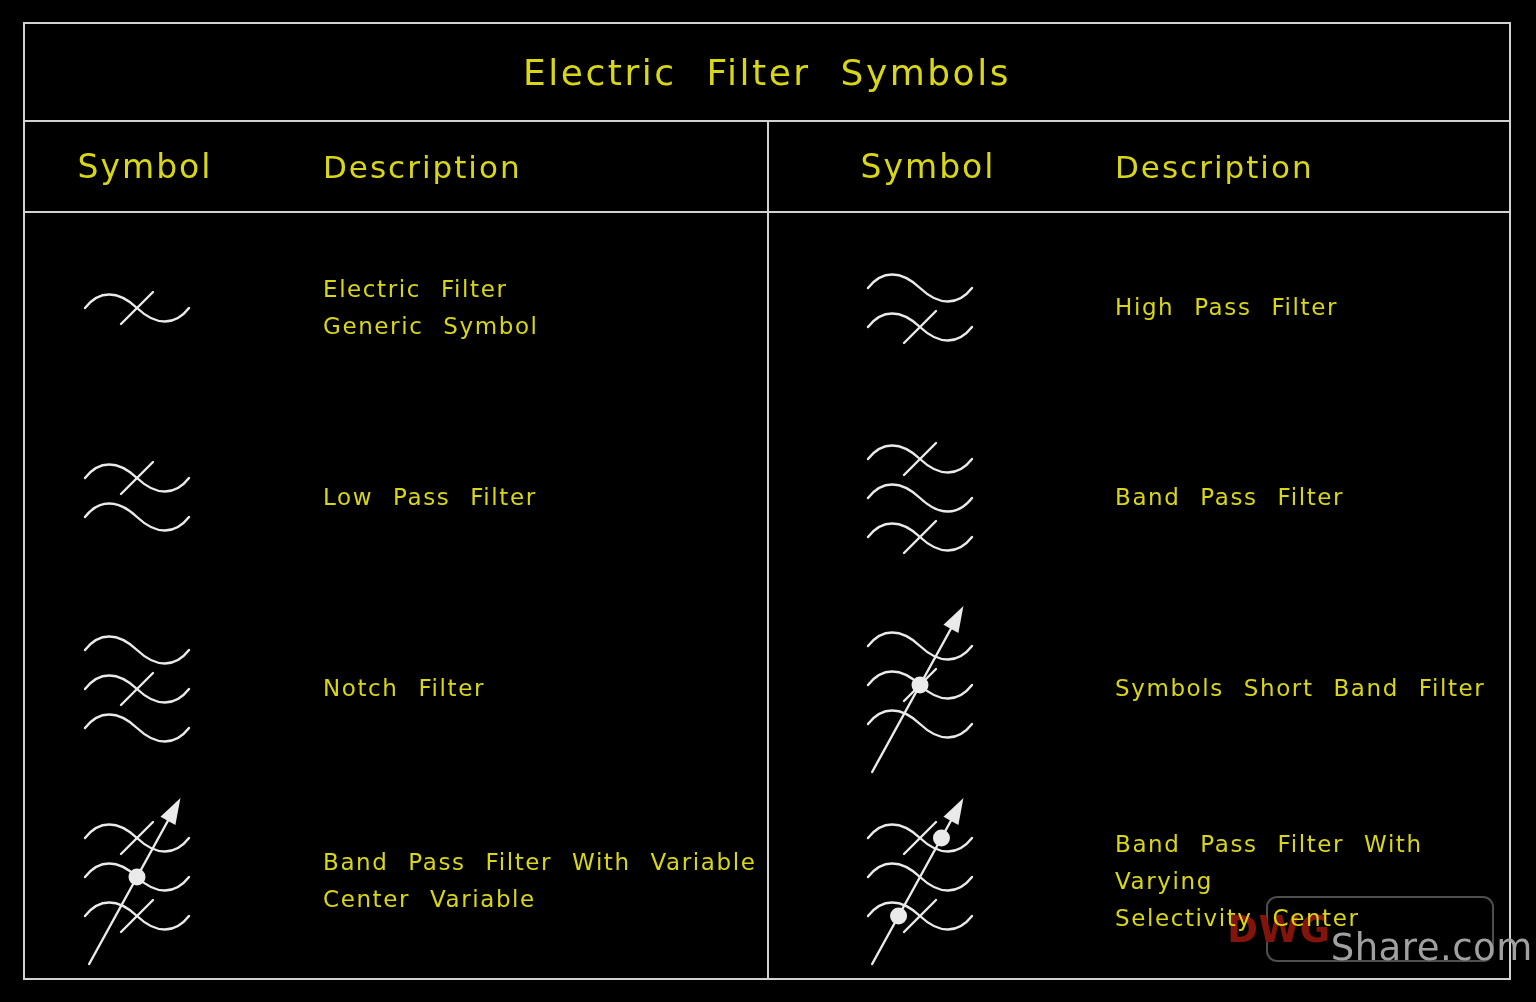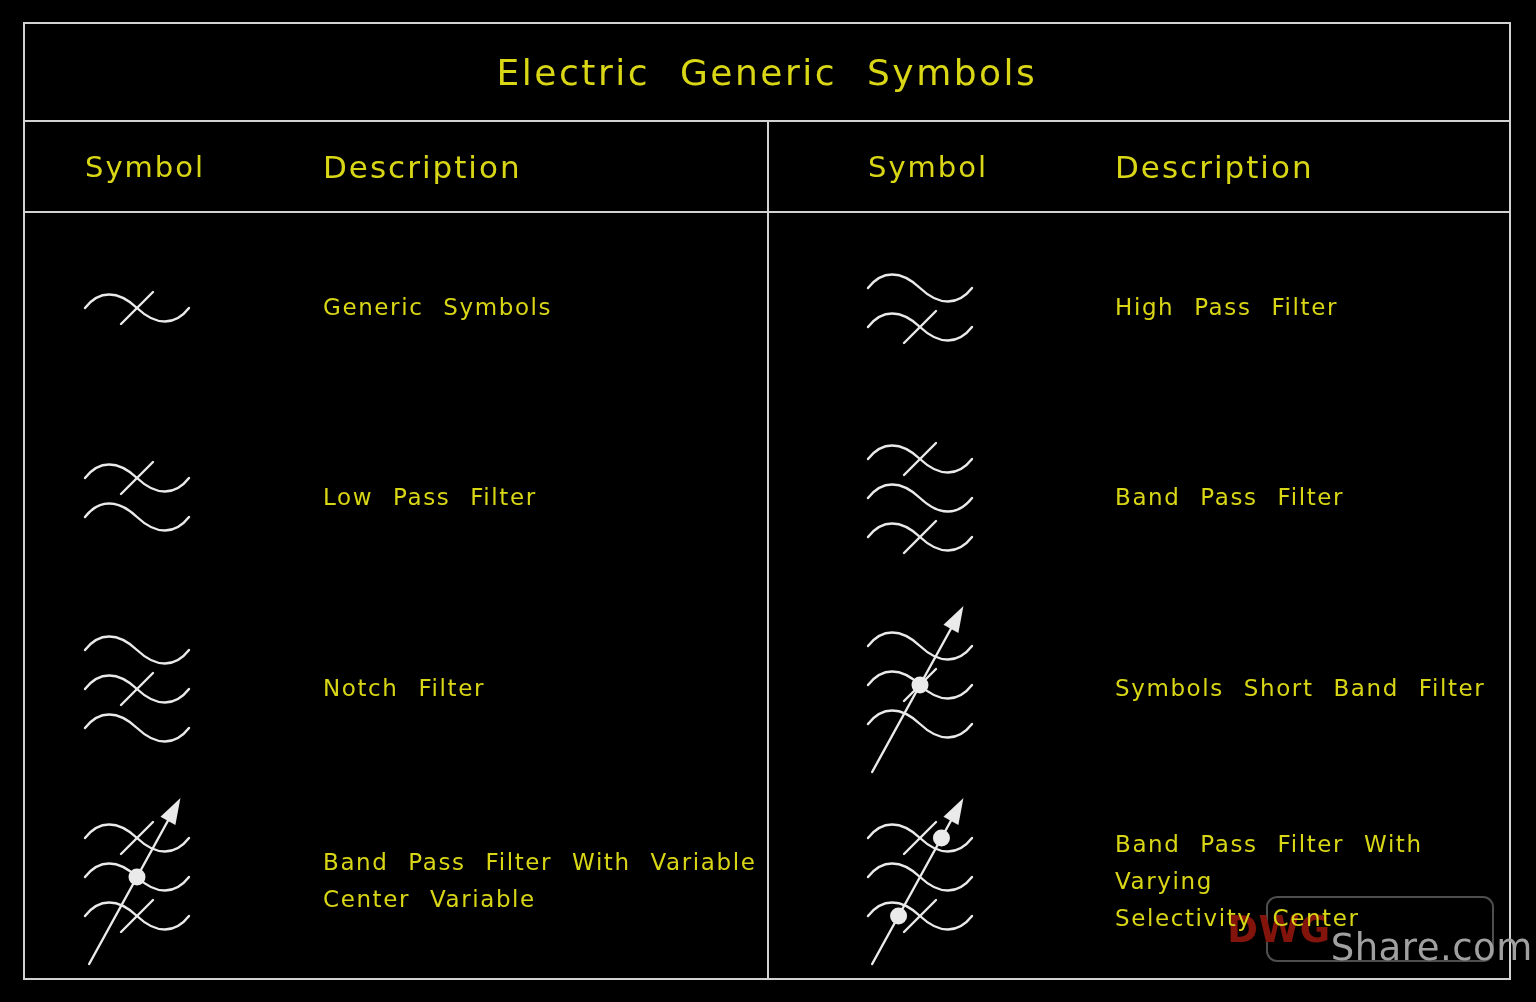--- a/index.html
+++ b/index.html
@@ -28,21 +28,21 @@
   .body{display:flex;height:856px;}
   .half{box-sizing:border-box;}
   .half.left{width:744px;border-right:2px solid var(--border,#d2d2d2);--symcol:240px;--descpad:58px;}
   .half.right{flex:1;--symcol:318px;--descpad:28px;}
   .header-row{
     height:89px;border-bottom:2px solid var(--border,#d2d2d2);
     display:grid;grid-template-columns:var(--symcol) 1fr;align-items:center;
   }
   .header-symbol{
     justify-self:center;
-    color:var(--yellow,#d9d616);font-size:29px;letter-spacing:2px;
+    color:var(--yellow,#d9d616);font-size:33px;letter-spacing:2px;
   }
   .header-desc{
     padding-left:var(--descpad);
     color:var(--yellow,#d9d616);font-size:31px;letter-spacing:2px;
   }
   .rows{display:grid;grid-template-rows:189px 191px 191px 194px;}
   .row{display:grid;grid-template-columns:var(--symcol) 1fr;align-items:center;}
   .sym-cell{justify-self:center;display:flex;align-items:center;justify-content:center;}
   .desc-cell{
     padding-left:var(--descpad);
@@ -67,41 +67,42 @@
 
 <div class="canvas" style="--bg: #000000; --border: #d2d2d2; --yellow: #d9d616; --wm-prefix-color: #82140b; --wm-suffix-color: #a0a0a0;">
 
   <div class="watermark">
     <span class="wm-prefix">DWG</span>
       <span class="wm-suffix">Share.com</span>
   </div>
 
   <div class="table">
     <div class="title-row">
-      <span class="title-text">Electric Generic Symbols</span>
+      <span class="title-text">Electric Filter Symbols</span>
     </div>
     <div class="body">
 
       <div class="half left">
         <div class="header-row">
           <span class="header-symbol">Symbol</span>
           <span class="header-desc">Description</span>
         </div>
         <div class="rows">
   <div class="row">
     <div class="sym-cell">
                 <svg class="sym" viewBox="0 0 140 50" width="140" height="50">
                   <g stroke="#eaeaea" stroke-width="2.4" fill="none" stroke-linecap="round">
                     <path d="M 10 25 c 14 -18, 33 -18, 52 0 c 19 18, 38 18, 52 0"></path>
                     <line x1="46" y1="41" x2="78" y2="9"></line>
                   </g>
                 </svg>
               </div>
     <div class="desc-cell">
-                <div>Generic Symbols</div>
+                <div>Electric Filter</div>
+                <div>Generic Symbol</div>
               </div>
   </div>
 
   <div class="row">
     <div class="sym-cell">
                 <svg class="sym" viewBox="0 0 140 89" width="140" height="89">
                   <g stroke="#eaeaea" stroke-width="2.4" fill="none" stroke-linecap="round">
                     <path d="M 10 25 c 14 -18, 33 -18, 52 0 c 19 18, 38 18, 52 0"></path>
                     <line x1="46" y1="41" x2="78" y2="9"></line>
                     <path d="M 10 64 c 14 -18, 33 -18, 52 0 c 19 18, 38 18, 52 0"></path>

